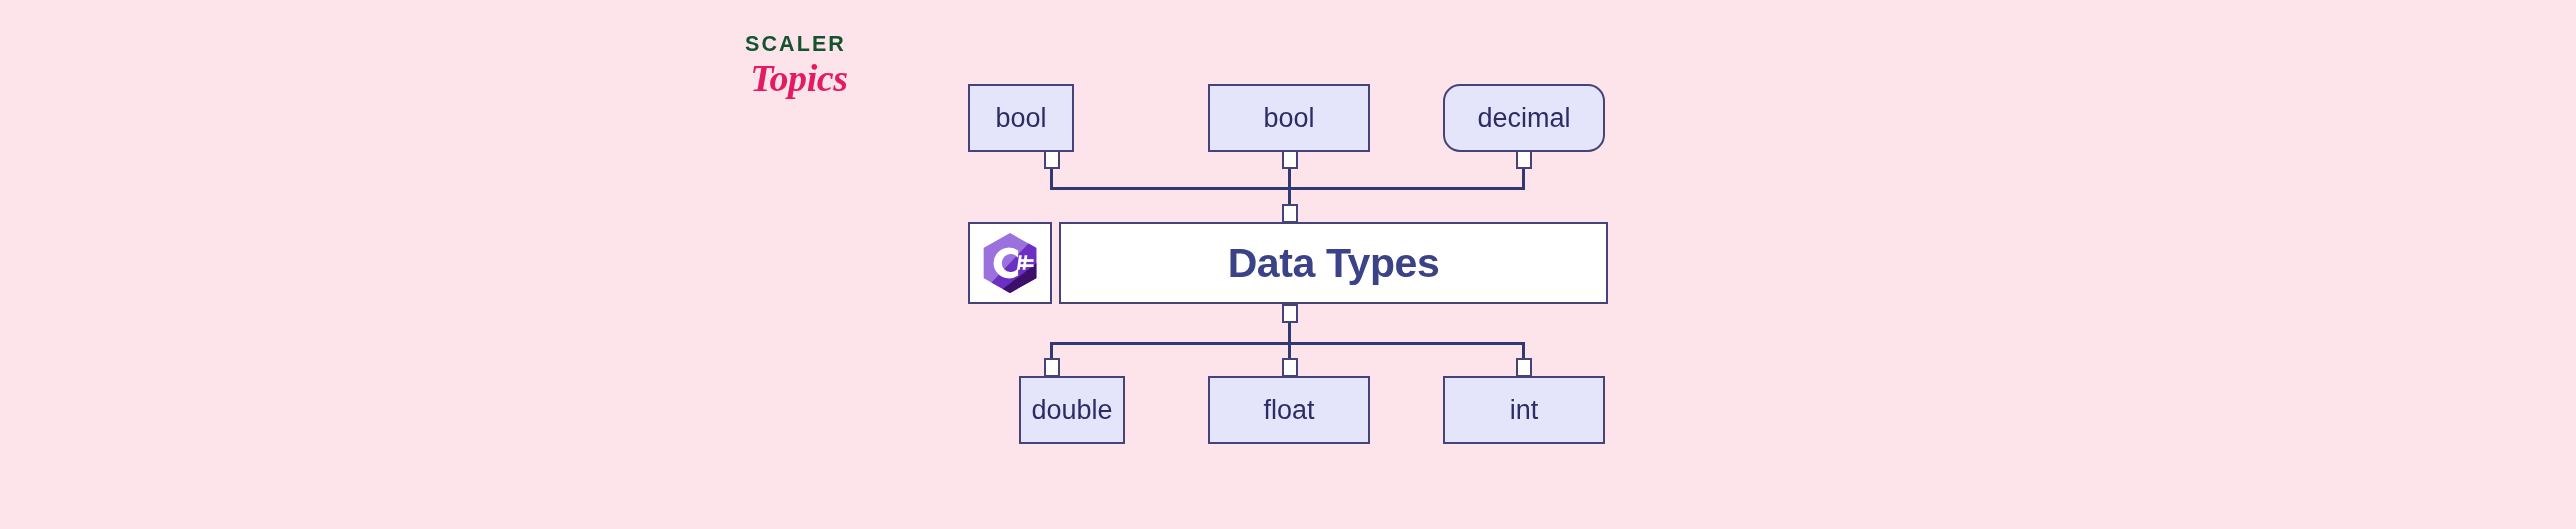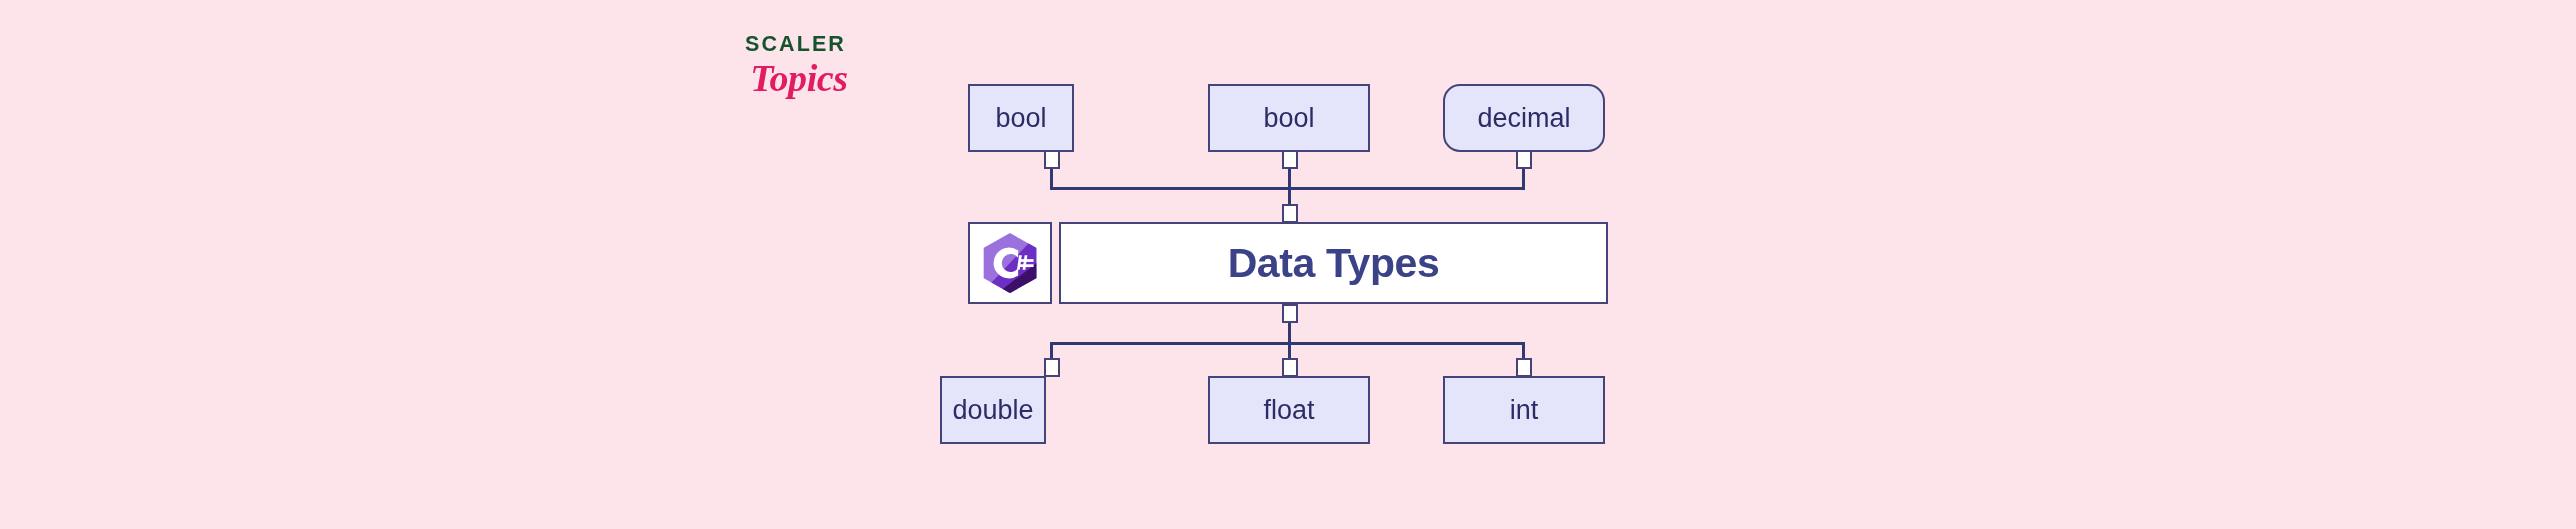--- a/index.html
+++ b/index.html
@@ -194,21 +194,21 @@
   <div class="conn-h" style="left:1050px; top:342px; width:475px;"></div>
 
   <div class="conn-v" style="left:1050px; top:342px; height:19px;"></div>
   <div class="conn-v" style="left:1288px; top:342px; height:19px;"></div>
   <div class="conn-v" style="left:1522px; top:342px; height:19px;"></div>
 
   <div class="conn-square" style="left:1044px; top:358px;"></div>
   <div class="conn-square" style="left:1282px; top:358px;"></div>
   <div class="conn-square" style="left:1516px; top:358px;"></div>
 
-  <div class="node" style="left:940px; top:376px; width:106px; height:68px;">
+  <div class="node" style="left:1019px; top:376px; width:106px; height:68px;">
     <span class="node-label">double</span>
   </div>
 
   <div class="node" style="left:1443px; top:376px; width:162px; height:68px;">
     <span class="node-label">int</span>
   </div>
 
   <div class="node" style="left:1208px; top:376px; width:162px; height:68px;">
     <span class="node-label">float</span>
   </div>

